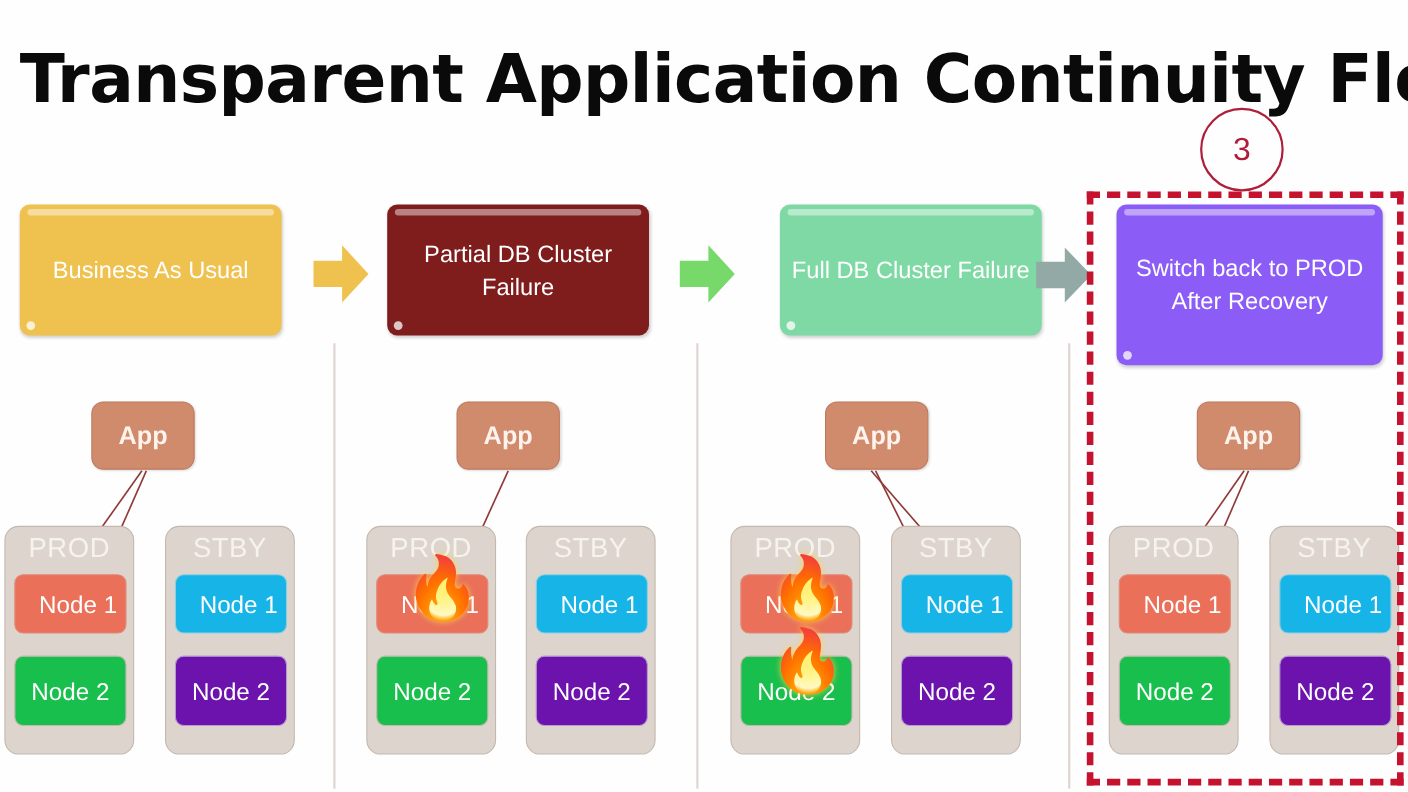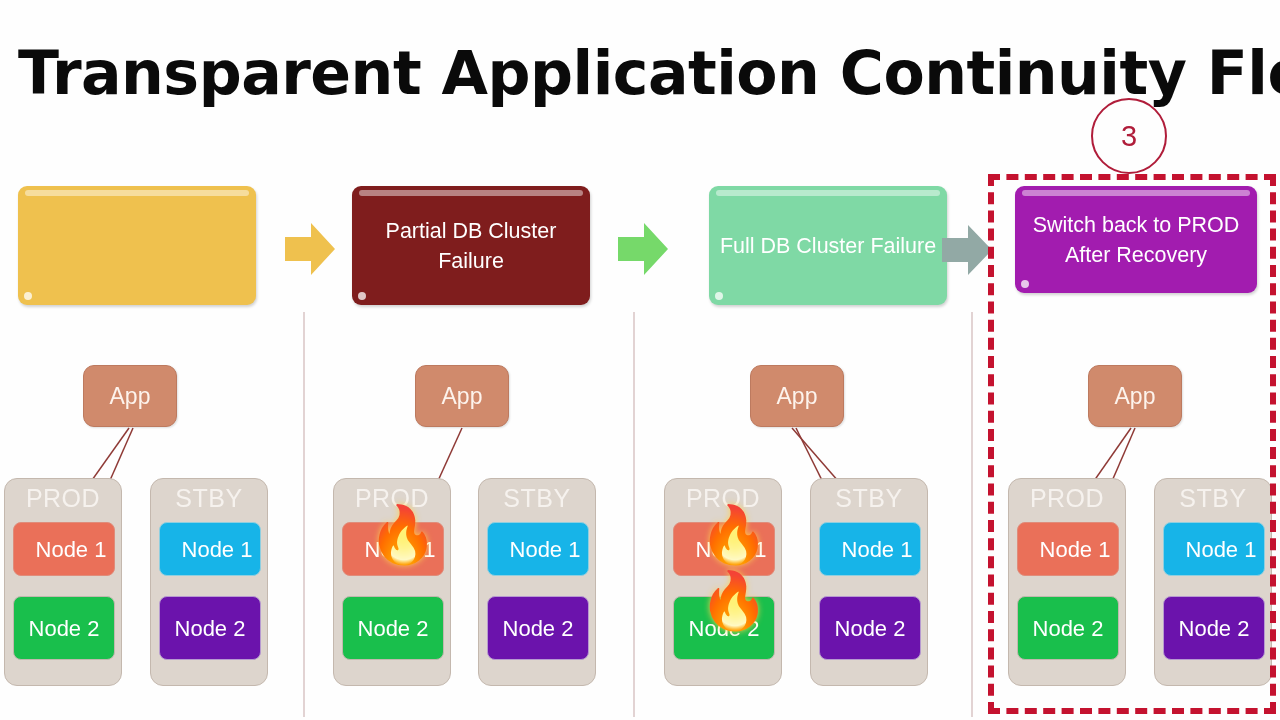--- a/index.html
+++ b/index.html
@@ -83,21 +83,21 @@
   .stagebox .dot {
     position: absolute;
     left: 6px; bottom: 5px;
     width: 8px; height: 8px;
     border-radius: 50%;
     background: rgba(255,255,255,0.75);
   }
   #box0 { left: 18px;   top: 186px; width: 238px; height: 119px; background: #efc14e; }
   #box1 { left: 352px;  top: 186px; width: 238px; height: 119px; background: #7f1d1d; }
   #box2 { left: 685px;  top: 186px; width: 238px; height: 119px; background: #7fd9a5; margin-left: 24px; }
-  #box3 { left: 1015px; top: 186px; width: 242px; height: 107px; background: #a21caf; }
+  #box3 { left: 1015px; top: 186px; width: 242px; height: 146px; background: #8b5cf6; }
 
   
   .flowarrow { position: absolute; z-index: 3; }
   #arrow0 { left: 283px; top: 220px; }
   #arrow1 { left: 616px; top: 220px; }
   #arrow2 { left: 940px; top: 222px; }
 
   
   .divider {
     position: absolute;
@@ -125,20 +125,21 @@
     top: 35px;
     width: 94px; height: 62px;
     border-radius: 11px;
     background: #d08a6c;
     border: 1px solid #bd7a5f;
     box-sizing: border-box;
     color: #fdf3ec;
     font-size: 23px;
     display: flex; align-items: center; justify-content: center;
     box-shadow: 1px 1px 2px rgba(0,0,0,0.12);
+    font-weight: bold;
   }
 
   .links {
     position: absolute;
     left: 0; top: 0;
     width: 300px; height: 368px;
     overflow: visible;
     pointer-events: none;
   }
 
@@ -199,20 +200,21 @@
 
   <div id="title">Transparent Application Continuity Flow</div>
 
   <div id="badge">
     <span>3</span>
   </div>
 
   <div class="stagebox" id="box0">
     <div class="gloss"></div>
     <div class="dot"></div>
+    <span>Business As Usual</span>
   </div>
 
   <div class="stagebox" id="box1">
     <div class="gloss"></div>
     <div class="dot"></div>
     <span>Partial DB Cluster Failure</span>
   </div>
 
   <div class="stagebox" id="box2">
     <div class="gloss"></div>

